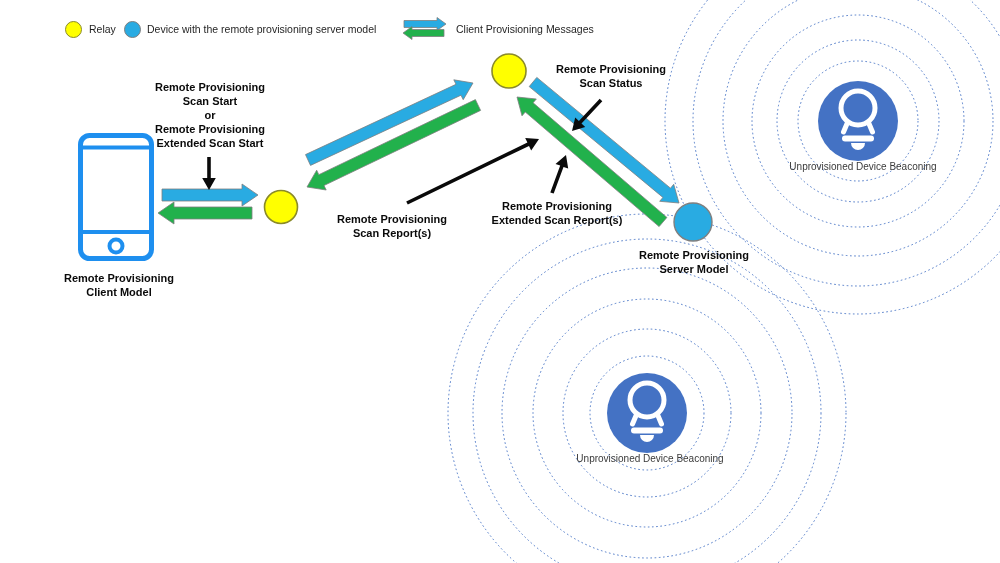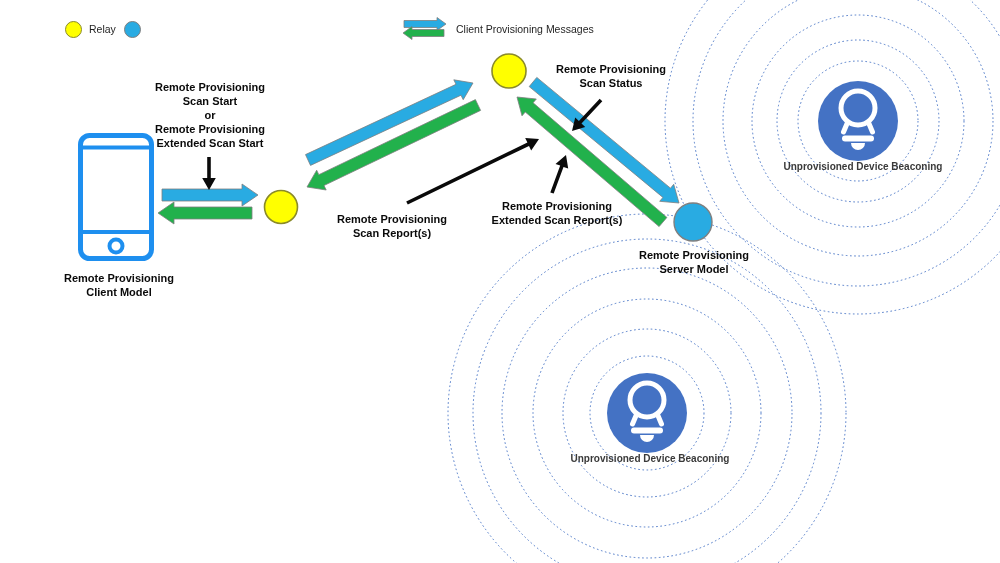--- a/index.html
+++ b/index.html
@@ -14,21 +14,21 @@
   .node-relay{fill:var(--relay-yellow);stroke:var(--relay-border);stroke-width:1.6;}
   .node-server{fill:var(--device-blue);stroke:var(--device-border);stroke-width:1.4;}
   .phone-stroke{stroke:var(--phone-blue);fill:none;stroke-linecap:round;}
   .bulb-bg{fill:var(--bulb-blue);stroke:none;}
   .bulb-line{fill:none;stroke:#ffffff;stroke-linecap:round;}
   
   .diagram-label{position:absolute;transform:translateX(-50%);text-align:center;
      font-weight:bold;font-size:11px;line-height:14px;color:var(--label-text);
      white-space:pre-line;}
   .beacon-label{position:absolute;transform:translateX(-50%);
-     font-weight:bold;font-size:10px;line-height:12px;color:var(--beacon-text);
+     font-weight:normal;font-size:10px;line-height:12px;color:var(--beacon-text);
      white-space:nowrap;}
   .legend-label{position:absolute;font-size:10.5px;line-height:13px;color:#1f1f1f;white-space:nowrap;text-align:center;}
   .swatch{position:absolute;width:17px;height:17px;border-radius:50%;box-sizing:border-box;}
   .swatch-relay{background:var(--relay-yellow);border:1.5px solid var(--relay-border);}
   .swatch-device{background:var(--device-blue);border:1.5px solid var(--device-border);}
 </style>
 </head>
 <body>
 
 <div class="canvas">
@@ -93,20 +93,21 @@
       <rect x="2.5" y="2.5" width="71" height="123" rx="9" class="phone-stroke" fill="#ffffff" stroke-width="5"></rect>
       <line x1="3" y1="14.5" x2="73" y2="14.5" class="phone-stroke" stroke-width="4"></line>
       <line x1="3" y1="99" x2="73" y2="99" class="phone-stroke" stroke-width="4"></line>
       <circle cx="38" cy="113" r="6.5" class="phone-stroke" stroke-width="4" fill="#ffffff"></circle>
     </g>
   </svg>
 
   <span class="swatch swatch-relay" style="left:65px;top:21px;"></span>
   <span class="legend-label" style="left:89px;top:23px;">Relay</span>
   <span class="swatch swatch-device" style="left:124px;top:21px;"></span>
+  <span class="legend-label" style="left:147px;top:23px;">Device with the remote provisioning server model</span>
   <span class="legend-label" style="left:456px;top:23px;">Client Provisioning Messages</span>
 
   <div class="diagram-label" style="left:210px;top:80px;">Remote Provisioning
 Scan Start
 or
 Remote Provisioning
 Extended Scan Start</div>
   <div class="diagram-label" style="left:119px;top:271px;">Remote Provisioning
 Client Model</div>
   <div class="diagram-label" style="left:392px;top:212px;">Remote Provisioning

